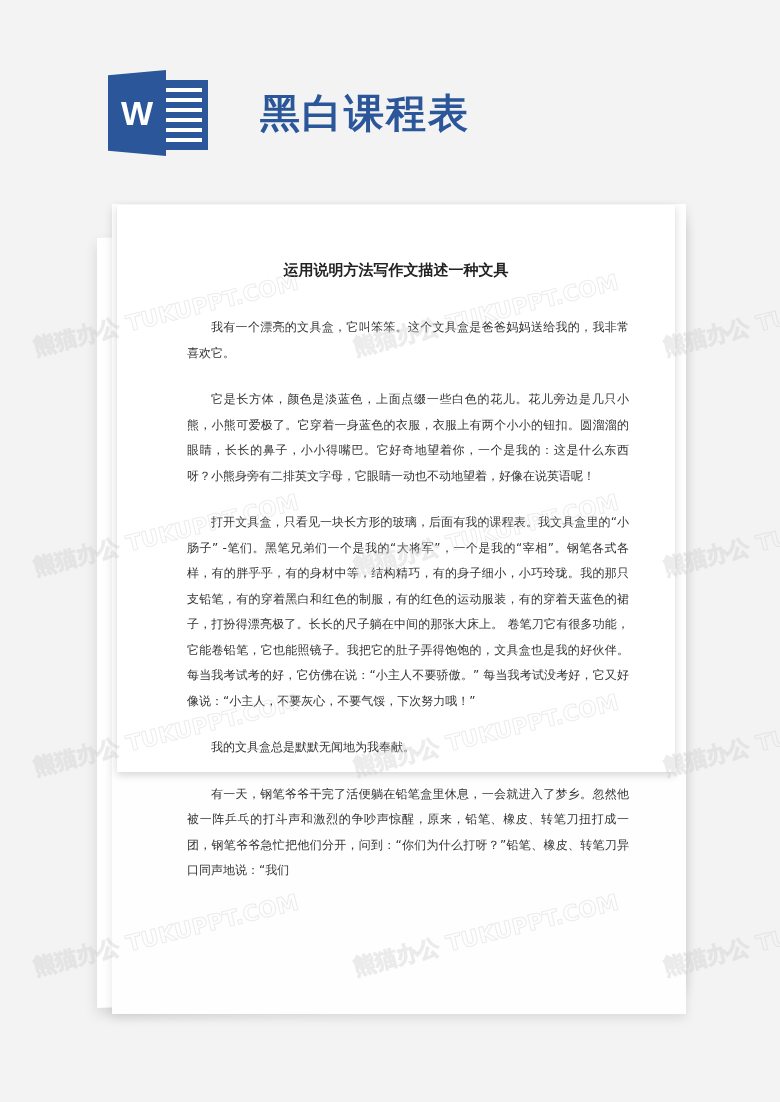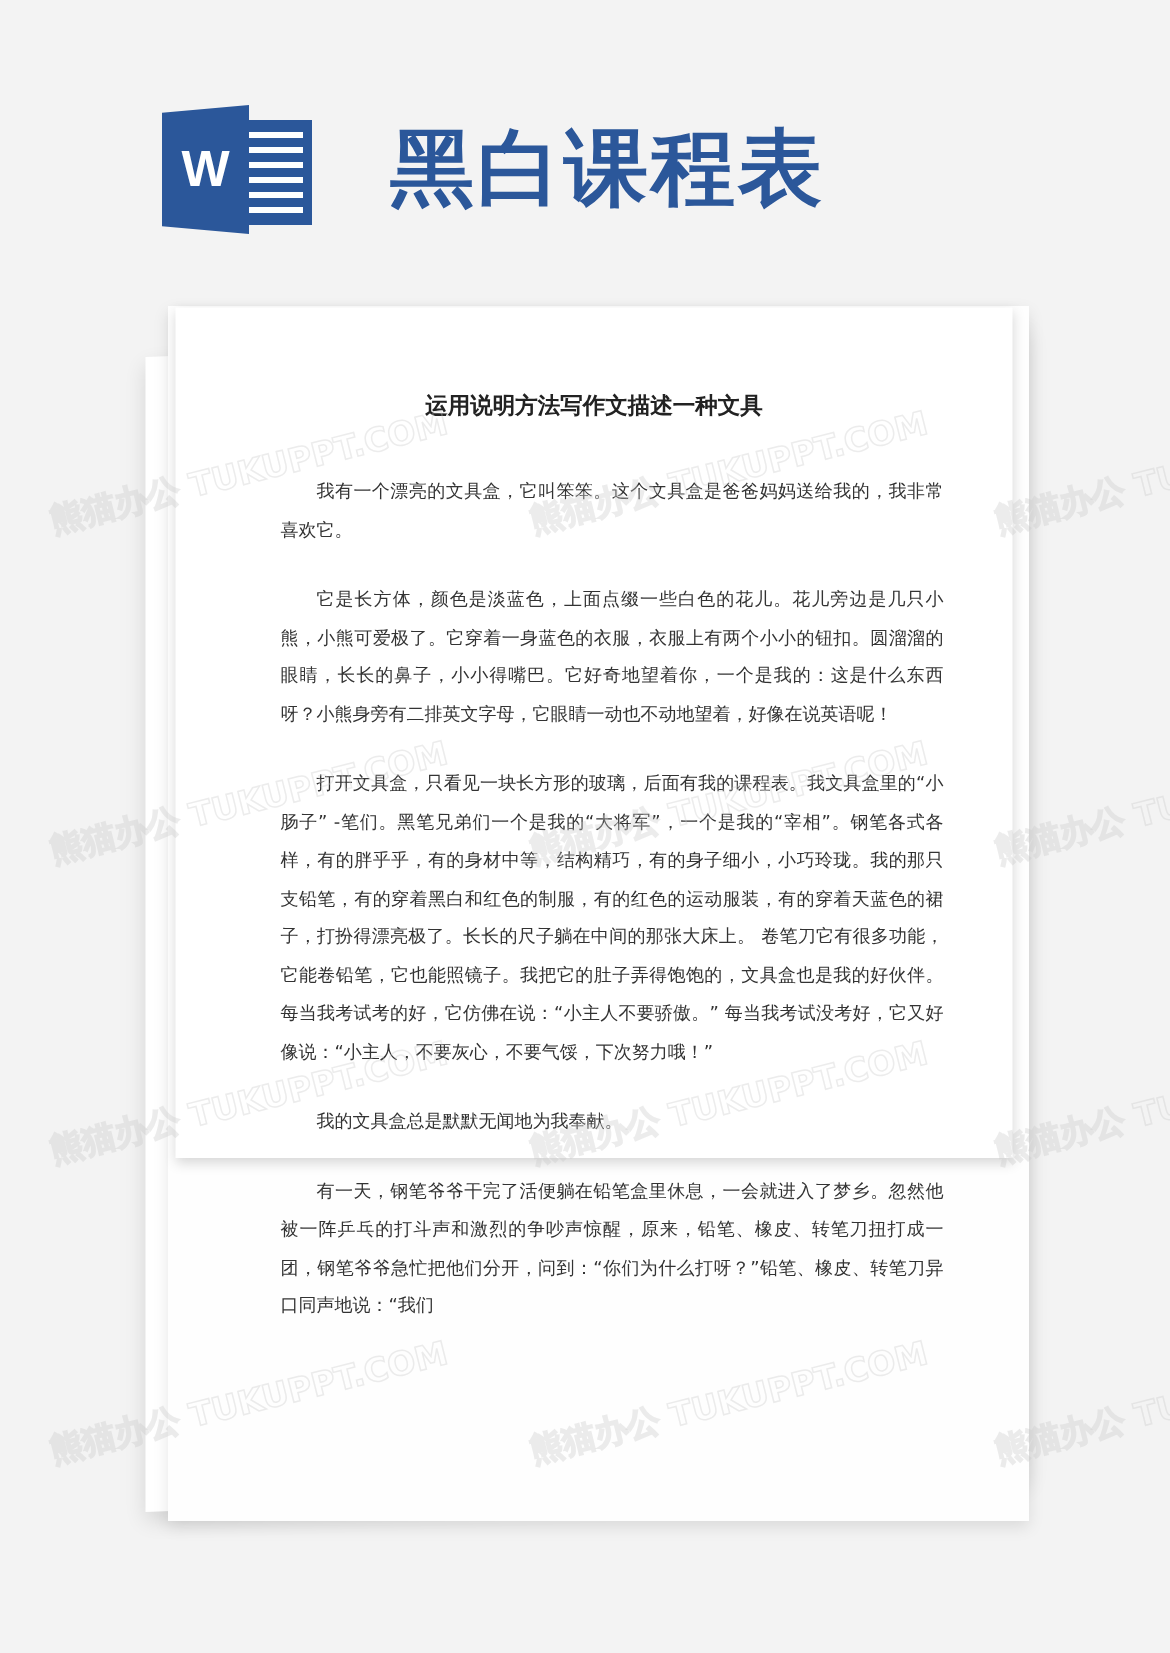--- a/index.html
+++ b/index.html
@@ -17,21 +17,21 @@
   .word-icon .lines div { height: 4px; background: #ffffff; margin-bottom: 6px; }
   .word-icon .front {
     position: absolute; left: 0; top: 0; width: 58px; height: 86px;
     background: #2b579a;
     clip-path: polygon(0 6%, 100% 0, 100% 100%, 0 94%);
     display: flex; align-items: center; justify-content: center;
   }
   .word-icon .front span { color: #fff; font-weight: bold; font-size: 34px; font-family: "Liberation Sans", sans-serif; }
   .title {
     margin-left: 52px; font-family: "DejaVu Serif", "Liberation Serif", serif;
-    font-weight: bold; font-size: 56px; color: #2b579a; letter-spacing: 2px;
+    font-weight: bold; font-size: 40px; color: #2b579a; letter-spacing: 2px;
   }
 
   .page-back {
     position: absolute; left: 97px; top: 238px; width: 588px; height: 770px; background: #fff;
     box-shadow: 0 6px 14px rgba(0,0,0,0.12);
     transform: skewY(-2.2deg); transform-origin: left bottom;
   }
   .page-mid {
     position: absolute; left: 112px; top: 204px; width: 574px; height: 810px; background: #fefefe;
     box-shadow: 0 4px 10px rgba(0,0,0,0.10);

